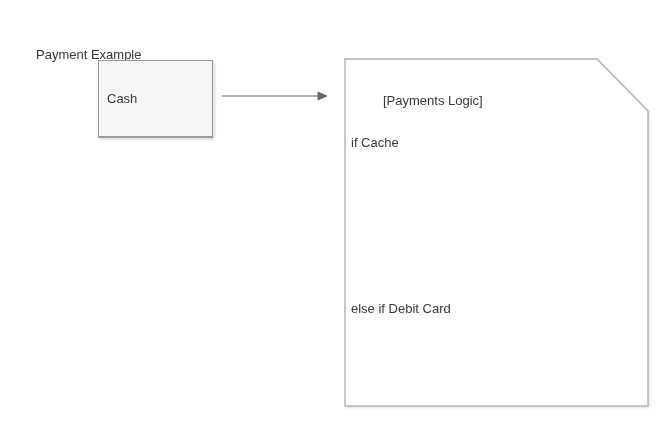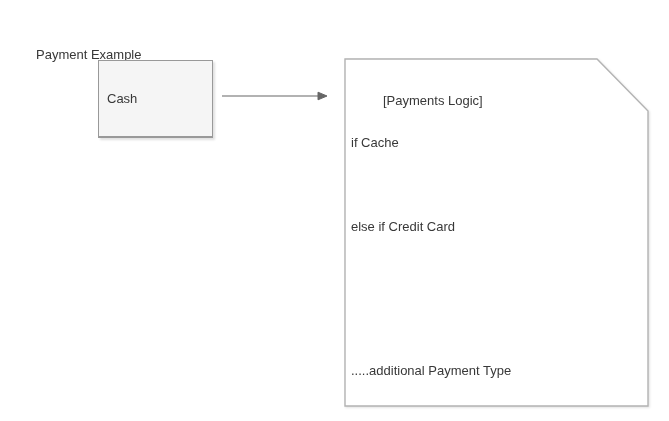--- a/index.html
+++ b/index.html
@@ -95,16 +95,15 @@
     <line x1="9" y1="8" x2="105" y2="8" stroke="#666666" stroke-width="1.2"></line>
     <polygon points="105,4.2 114,8 105,11.8" fill="#666666" stroke="#666666"></polygon>
   </svg>
 
   <svg class="note-svg" viewBox="0 0 310 354" xmlns="http://www.w3.org/2000/svg">
     <polygon class="note-poly" points="1,1 253,1 304,53 304,348 1,348"></polygon>
   </svg>
 
   <div class="note-line nl-0">[Payments Logic]</div>
   <div class="note-line nl-1">if Cache</div>
-  <div class="note-line nl-2">else if Credit Card</div>
-  <div class="note-line nl-4">.....additional Payment Type</div>
+  <div class="note-line nl-3">else if Debit Card</div>
 
 </div>
 
 </body></html>

